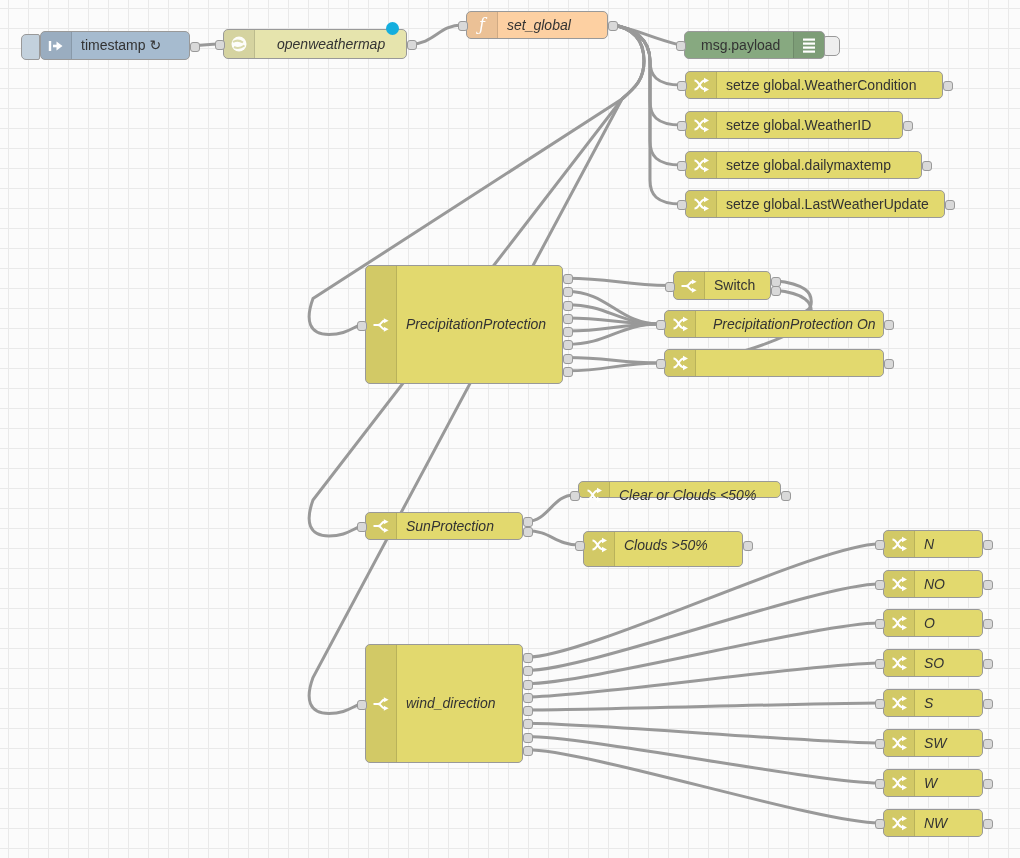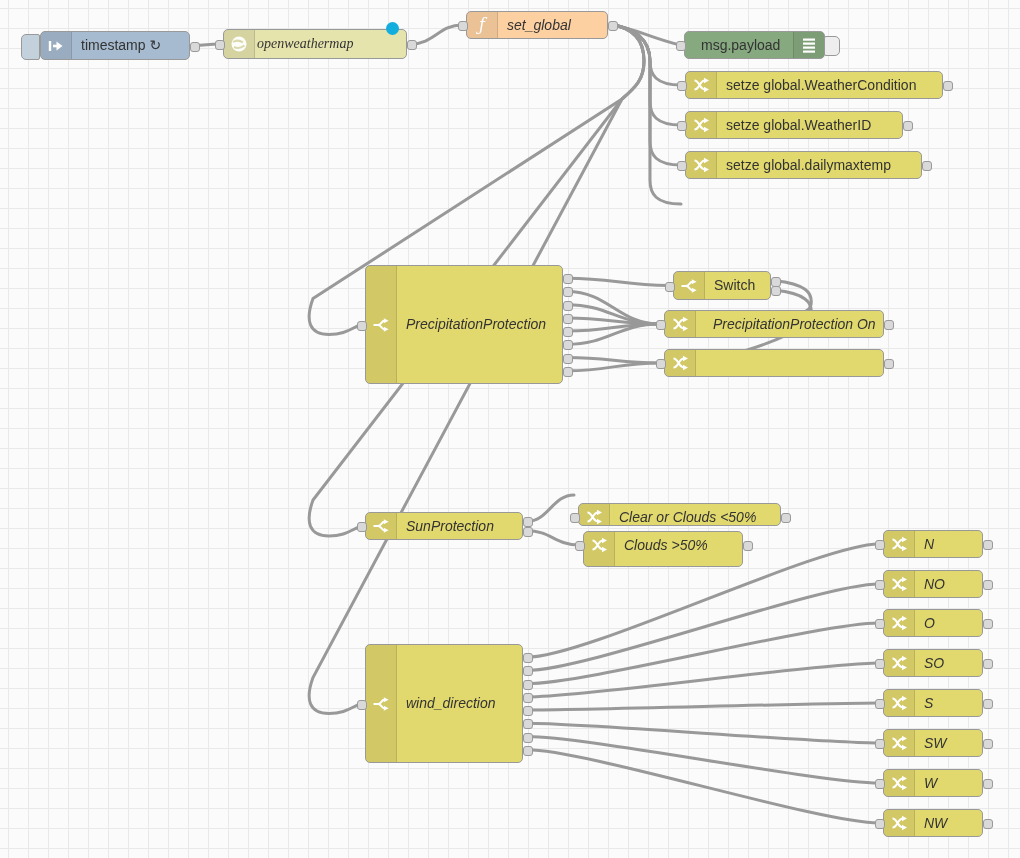--- a/index.html
+++ b/index.html
@@ -117,21 +117,21 @@
       <span class="label" style="left: 40px; line-height: 27px; top: 0px;">timestamp ↻</span>
       <div class="inject-btn" style="left: -20px; top: 1.5px;"></div>
       <div class="port" style="left: 149px; top: 9.5px;"></div>
     </div>
     <div class="node" style="left: 223px; top: 29px; width: 184px; height: 30px; background: rgb(230, 228, 173);">
       <div class="stripe left"></div>
       <span class="icon" style="top: 5px; left: 6px;"><svg width="18" height="18" viewBox="0 0 18 18">
           <circle cx="9" cy="9" r="7.5" fill="#fff" opacity="0.95"></circle>
           <path d="M3 7 Q8 4 13 7.5 M4 12 Q9 14.5 14.5 10.5" stroke="#d9d9ab" stroke-width="2" fill="none"></path>
         </svg></span>
-      <span class="label italic" style="left: 33px; line-height: 28px; top: 0px; font-family: Liberation Serif, serif;">openweathermap</span>
+      <span class="label italic" style="left: 53px; line-height: 28px; top: 0px;">openweathermap</span>
       <div class="badge" style="background: rgb(20, 174, 222); right: 7px; top: -8px;"></div>
       <div class="port" style="left: -9px; top: 10px;"></div>
       <div class="port" style="left: 183px; top: 10px;"></div>
     </div>
     <div class="node" style="left: 466px; top: 11px; width: 142px; height: 28px; background: rgb(253, 208, 162);">
       <div class="stripe left"></div>
       <span class="icon" style="top: 4px; left: 6px;"><svg width="18" height="18" viewBox="0 0 18 18">
           <text x="9" y="14" font-size="16" font-style="italic" font-family="DejaVu Serif, serif" fill="#fff" text-anchor="middle">ƒ</text>
         </svg></span>
       <span class="label italic" style="left: 40px; line-height: 26px; top: 0px;">set_global</span>
@@ -177,20 +177,31 @@
     <div class="node" style="left: 685px; top: 151px; width: 237px; height: 28px; background: rgb(226, 217, 110);">
       <div class="stripe left"></div>
       <span class="icon" style="top: 4px; left: 6px;"><svg width="18" height="18" viewBox="0 0 18 18">
           <path d="M2.5 4.5 C7.5 4.5 7.5 13.5 13 13.5 M2.5 13.5 C7.5 13.5 7.5 4.5 13 4.5" stroke="#fff" stroke-width="2.1" fill="none"></path>
           <path d="M12 1.8 L17 4.5 L12 7.2 Z" fill="#fff"></path>
           <path d="M12 10.8 L17 13.5 L12 16.2 Z" fill="#fff"></path>
         </svg></span>
       <span class="label" style="left: 40px; line-height: 26px; top: 0px;">setze global.dailymaxtemp</span>
       <div class="port" style="left: -9px; top: 9px;"></div>
       <div class="port" style="left: 236px; top: 9px;"></div>
+    </div>
+    <div class="node" style="left: 685px; top: 190px; width: 260px; height: 28px; background: rgb(226, 217, 110);">
+      <div class="stripe left"></div>
+      <span class="icon" style="top: 4px; left: 6px;"><svg width="18" height="18" viewBox="0 0 18 18">
+          <path d="M2.5 4.5 C7.5 4.5 7.5 13.5 13 13.5 M2.5 13.5 C7.5 13.5 7.5 4.5 13 4.5" stroke="#fff" stroke-width="2.1" fill="none"></path>
+          <path d="M12 1.8 L17 4.5 L12 7.2 Z" fill="#fff"></path>
+          <path d="M12 10.8 L17 13.5 L12 16.2 Z" fill="#fff"></path>
+        </svg></span>
+      <span class="label" style="left: 40px; line-height: 26px; top: 0px;">setze global.LastWeatherUpdate</span>
+      <div class="port" style="left: -9px; top: 9px;"></div>
+      <div class="port" style="left: 259px; top: 9px;"></div>
     </div>
     <div class="node" style="left: 365px; top: 265px; width: 198px; height: 119px; background: rgb(226, 217, 110);">
       <div class="stripe left"></div>
       <span class="icon" style="top: 49.5px; left: 6px;"><svg width="18" height="18" viewBox="0 0 18 18">
           <path d="M1.5 9 H6 M6 9 C10 9 9 4.8 12.5 4.8 M6 9 C10 9 9 13.2 12.5 13.2" stroke="#fff" stroke-width="2.1" fill="none"></path>
           <path d="M11.8 2.3 L16.6 4.8 L11.8 7.3 Z" fill="#fff"></path>
           <path d="M11.8 10.7 L16.6 13.2 L11.8 15.7 Z" fill="#fff"></path>
         </svg></span>
       <span class="label italic" style="left: 40px; line-height: 117px; top: 0px;">PrecipitationProtection</span>
       <div class="port" style="left: -9px; top: 54.5px;"></div>
@@ -241,21 +252,21 @@
       <span class="icon" style="top: 4px; left: 6px;"><svg width="18" height="18" viewBox="0 0 18 18">
           <path d="M1.5 9 H6 M6 9 C10 9 9 4.8 12.5 4.8 M6 9 C10 9 9 13.2 12.5 13.2" stroke="#fff" stroke-width="2.1" fill="none"></path>
           <path d="M11.8 2.3 L16.6 4.8 L11.8 7.3 Z" fill="#fff"></path>
           <path d="M11.8 10.7 L16.6 13.2 L11.8 15.7 Z" fill="#fff"></path>
         </svg></span>
       <span class="label italic" style="left: 40px; line-height: 26px; top: 0px;">SunProtection</span>
       <div class="port" style="left: -9px; top: 9px;"></div>
       <div class="port" style="left: 157px; top: 4.33333px;"></div>
       <div class="port" style="left: 157px; top: 13.6667px;"></div>
     </div>
-    <div class="node" style="left: 578px; top: 503px; width: 203px; height: 23px; background: rgb(226, 217, 110);">
+    <div class="node" style="left: 578px; top: 481px; width: 203px; height: 17px; background: rgb(226, 217, 110);">
       <div class="stripe left"></div>
       <span class="icon" style="top: 4px; left: 6px;"><svg width="18" height="18" viewBox="0 0 18 18">
           <path d="M2.5 4.5 C7.5 4.5 7.5 13.5 13 13.5 M2.5 13.5 C7.5 13.5 7.5 4.5 13 4.5" stroke="#fff" stroke-width="2.1" fill="none"></path>
           <path d="M12 1.8 L17 4.5 L12 7.2 Z" fill="#fff"></path>
           <path d="M12 10.8 L17 13.5 L12 16.2 Z" fill="#fff"></path>
         </svg></span>
       <span class="label italic" style="left: 40px; line-height: 26px; top: 0px;">Clear or Clouds &lt;50%</span>
       <div class="port" style="left: -9px; top: 9px;"></div>
       <div class="port" style="left: 202px; top: 9px;"></div>
     </div>

